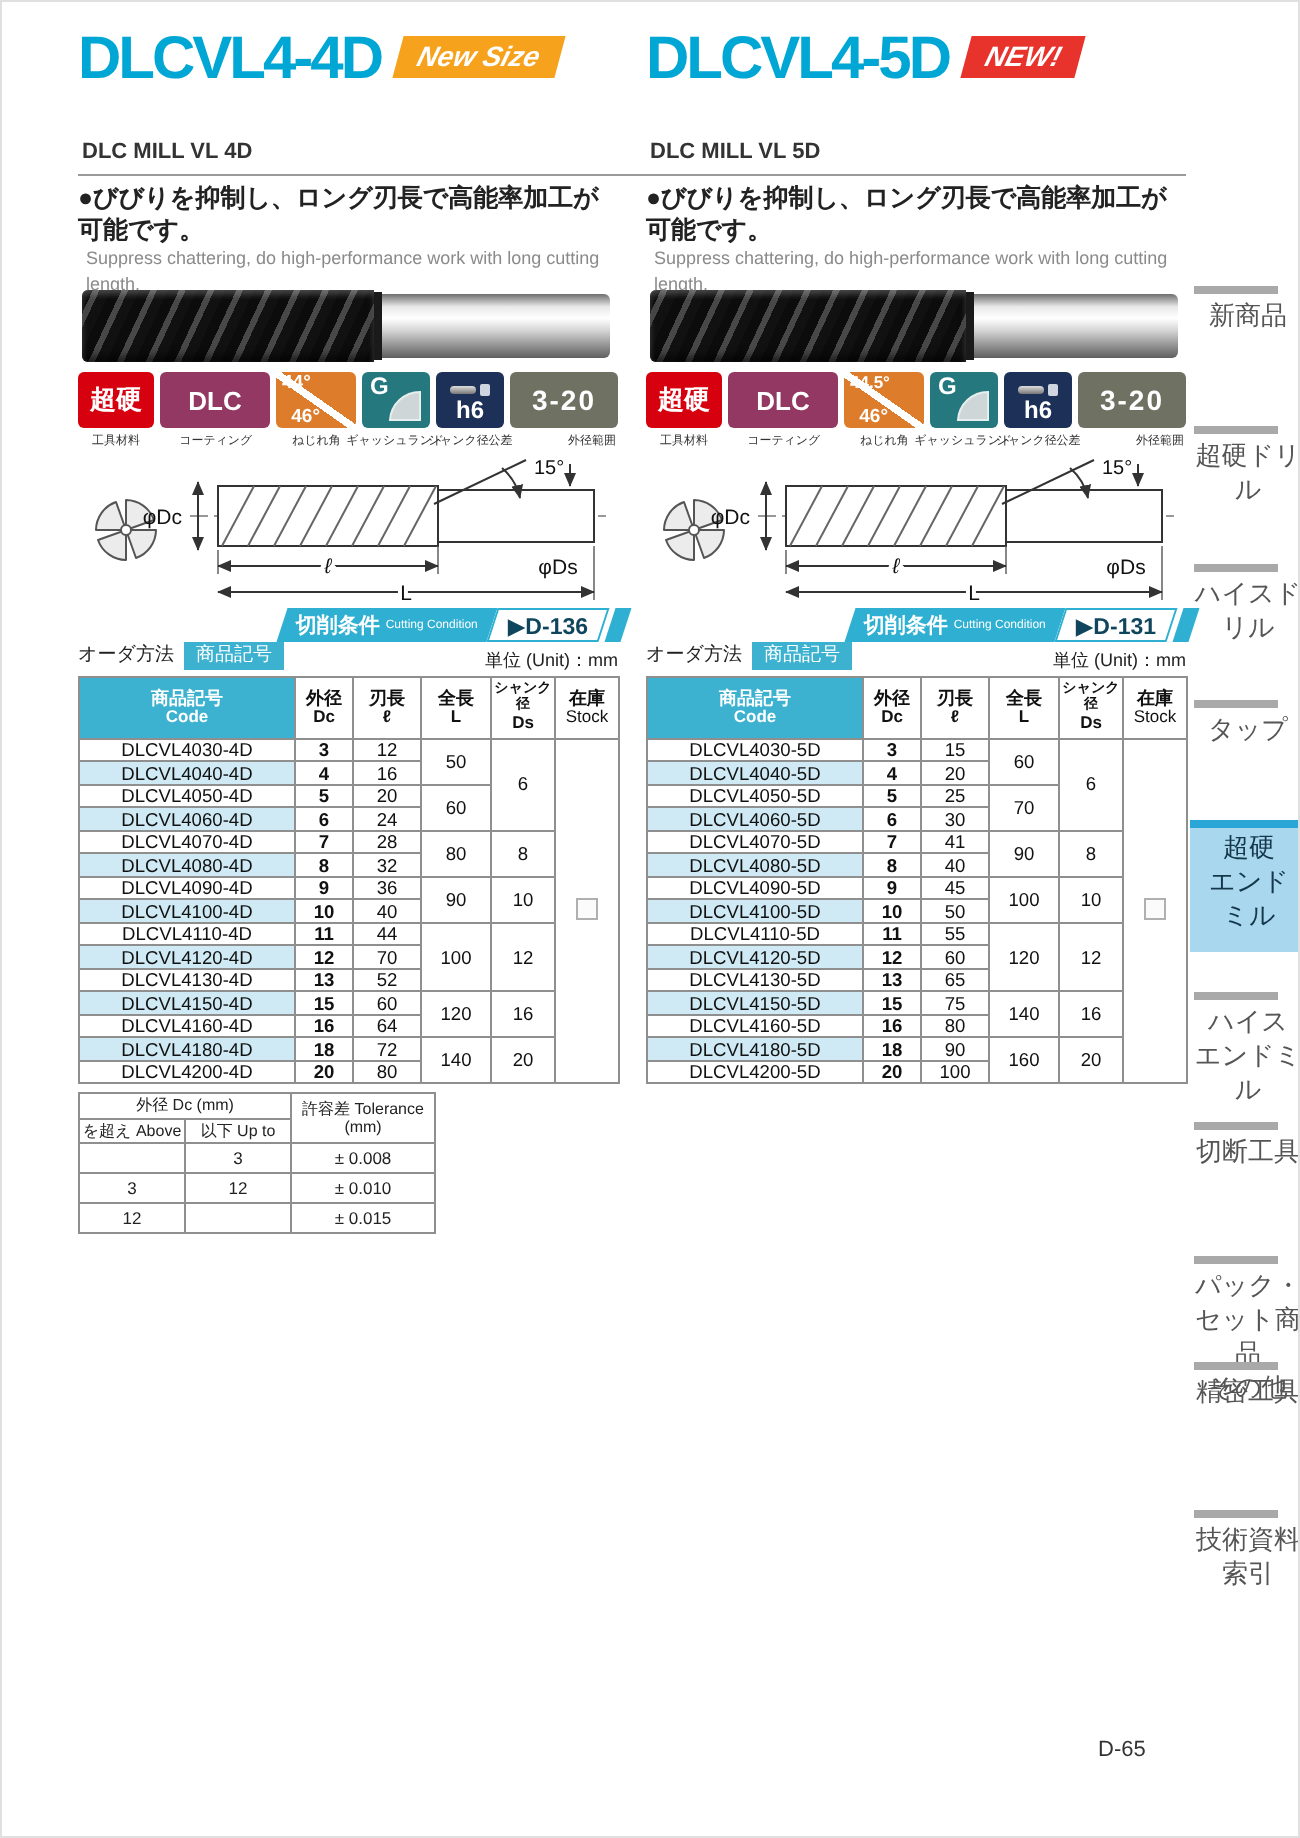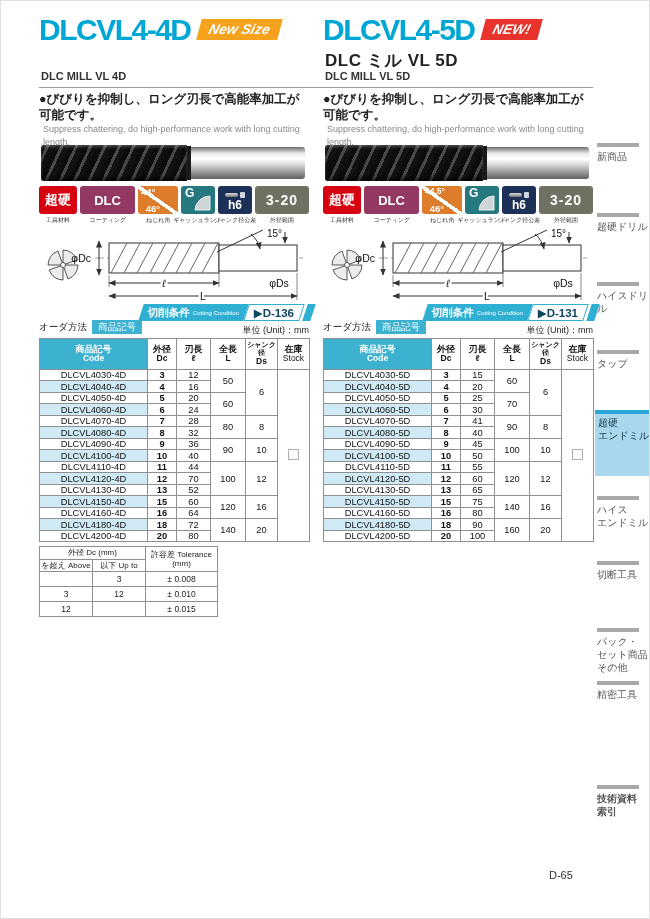--- a/index.html
+++ b/index.html
@@ -38,21 +38,21 @@
   .ic-helix .ic-box{background:linear-gradient(to top right,#dd7c2b 0 45%,#fff 45% 53%,#dd7c2b 53% 100%);font-size:9.5px;}
   .hx-top{position:absolute;top:1px;left:3px;line-height:1;}
   .hx-bot{position:absolute;bottom:1px;right:18px;line-height:1;}
   .ic-gash{width:34px;}      .ic-gash .ic-box{background:#26787f;}
   .g-letter{position:absolute;top:0px;left:4px;font-size:12px;}
   .g-shape{position:absolute;right:2px;bottom:2px;}
   .ic-shank{width:34px;}     .ic-shank .ic-box{background:#1d3057;flex-direction:column;font-size:12px;line-height:1;}
   .h6-pic{display:flex;gap:2px;align-items:center;margin:3px 0 1px;}
   .h6-cyl{width:13px;height:4px;border-radius:2px;background:linear-gradient(#ddd,#777);}
   .h6-bolt{width:5px;height:6px;background:#cfd6df;border-radius:1px;}
-  .ic-range{flex:1;}         .ic-range .ic-box{background:#6f7262;font-size:14px;letter-spacing:1px;}
+  .ic-range{flex:1;align-items:flex-end;}         .ic-range .ic-box{background:#6f7262;font-size:14px;letter-spacing:1px;}
 
   .diagram{position:absolute;top:224px;left:0;}
 
   .banner{position:absolute;top:303px;right:-4px;display:flex;height:17px;transform:skewX(-18deg);align-items:stretch;}
   .bn-blue{background:#2fb0d2;color:#fff;display:flex;align-items:center;padding:0 7px;white-space:nowrap;}
   .bn-jp{font-weight:bold;font-size:10.5px;transform:skewX(18deg);}
   .bn-en{font-size:6px;margin-left:3px;transform:skewX(18deg);}
   .bn-white{background:#fff;border:1px solid #2fb0d2;display:flex;align-items:center;padding:0 7px;color:#10465d;font-weight:bold;font-size:11.5px;}
   .bn-white span{transform:skewX(18deg);}
   .bn-tail{width:8px;background:#2fb0d2;margin-left:3px;}
@@ -71,21 +71,21 @@
   td.shade{background:#cfeaf4;}
   td.c-dc{font-weight:bold;}
   .checkbox{display:inline-block;width:9px;height:9px;border:1px solid #b0b0b0;background:#fbfbfb;}
 
   table.tol{position:absolute;top:545px;left:0;border-collapse:collapse;table-layout:fixed;width:178px;}
   table.tol th,table.tol td{border:1px solid #8f8f8f;font-size:8px;font-weight:normal;color:#222;text-align:center;padding:1px 0;line-height:1.2;}
   table.tol td{height:12px;font-size:8.5px;}
 
   .sidebar-item{position:absolute;left:596px;width:54px;}
   .sidebar-item .bar{width:42px;height:4px;background:#a9a9a9;margin-bottom:3px;}
-  .sidebar-item .lbl{font-size:10px;color:#555;line-height:1.3;}
+  .sidebar-item .lbl{font-size:13px;color:#555;line-height:1.3;text-align:center;}
   .sidebar-item.active{left:594px;width:56px;height:66px;background:#a9d7ee;}
   .sidebar-item.active .bar{width:56px;background:#2aa7d6;margin-bottom:2px;}
   .sidebar-item.active .lbl{color:#14374a;padding-left:3px;}
 
   .page-number{position:absolute;top:868px;left:548px;font-size:11px;color:#333;}
 </style>
 </head>
 <body>
 
 <div id="page">
@@ -364,21 +364,20 @@
             <td>± 0.015</td>
           </tr>
         </tbody>
     </table>
   </div>
 
   <div class="col" id="col1">
     <div class="title-row">
       <span class="big-title">DLCVL4-5D</span><span class="badge badge-red">NEW!</span>
     </div>
-    <div class="name-jp">DLC ミル VL 5D</div>
     <div class="name-en">DLC MILL VL 5D</div>
     <div class="feature-jp">●びびりを抑制し、ロング刃長で高能率加工が可能です。</div>
     <div class="feature-en">Suppress chattering, do high-performance work with long cutting length.</div>
 
     <div class="photo">
       <div class="flutes" style="width:158px;"></div>
       <div class="junction" style="left:158px;"></div>
       <div class="shank" style="left:162px;width:102px;"></div>
     </div>
 
@@ -643,21 +642,21 @@
       <div class="sidebar-item" style="top: 627px;">
         <div class="bar"></div>
         <div class="lbl">パック・</div>
         <div class="lbl">セット商品</div>
         <div class="lbl">その他</div>
       </div>
       <div class="sidebar-item" style="top: 680px;">
         <div class="bar"></div>
         <div class="lbl">精密工具</div>
       </div>
-      <div class="sidebar-item" style="top: 784px; font-weight: bold;">
+      <div class="sidebar-item" style="top: 754px;">
         <div class="bar"></div>
         <div class="lbl">技術資料</div>
         <div class="lbl">索引</div>
       </div>
     </div>
 
   <div class="page-number">D-65</div>
 </div>
 
 </body></html>

